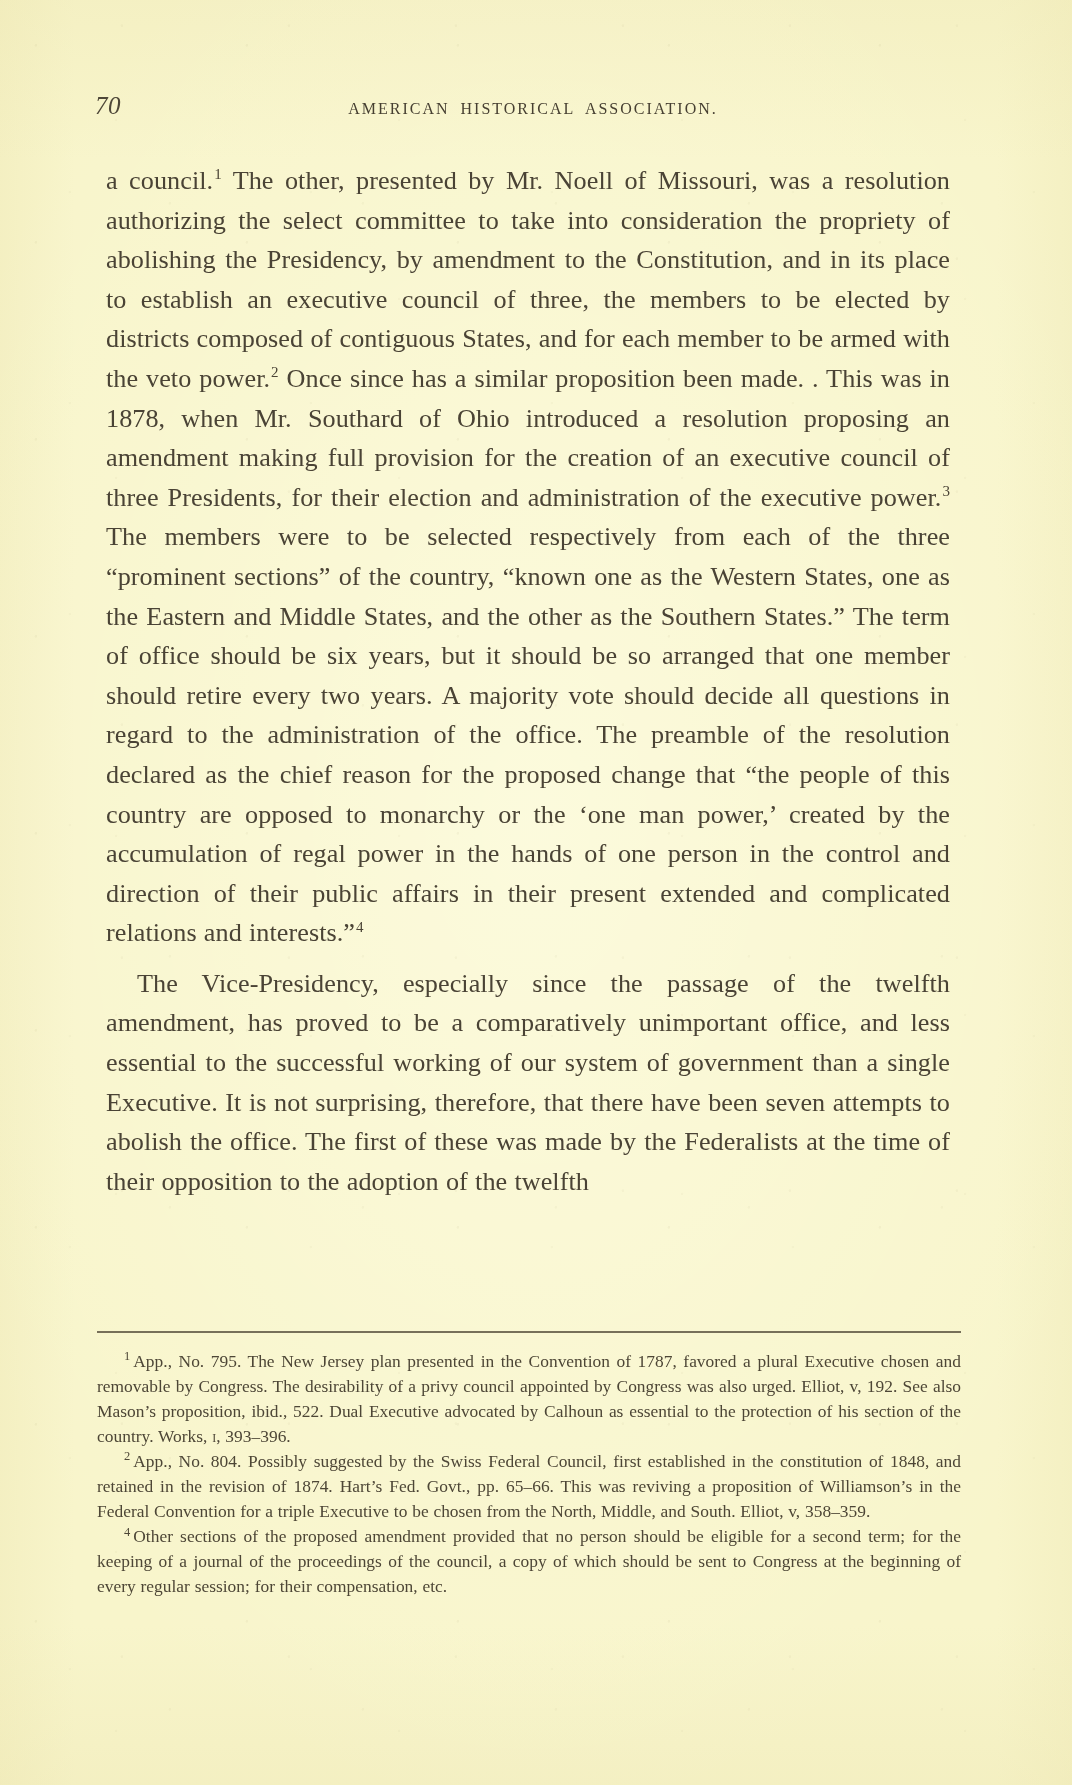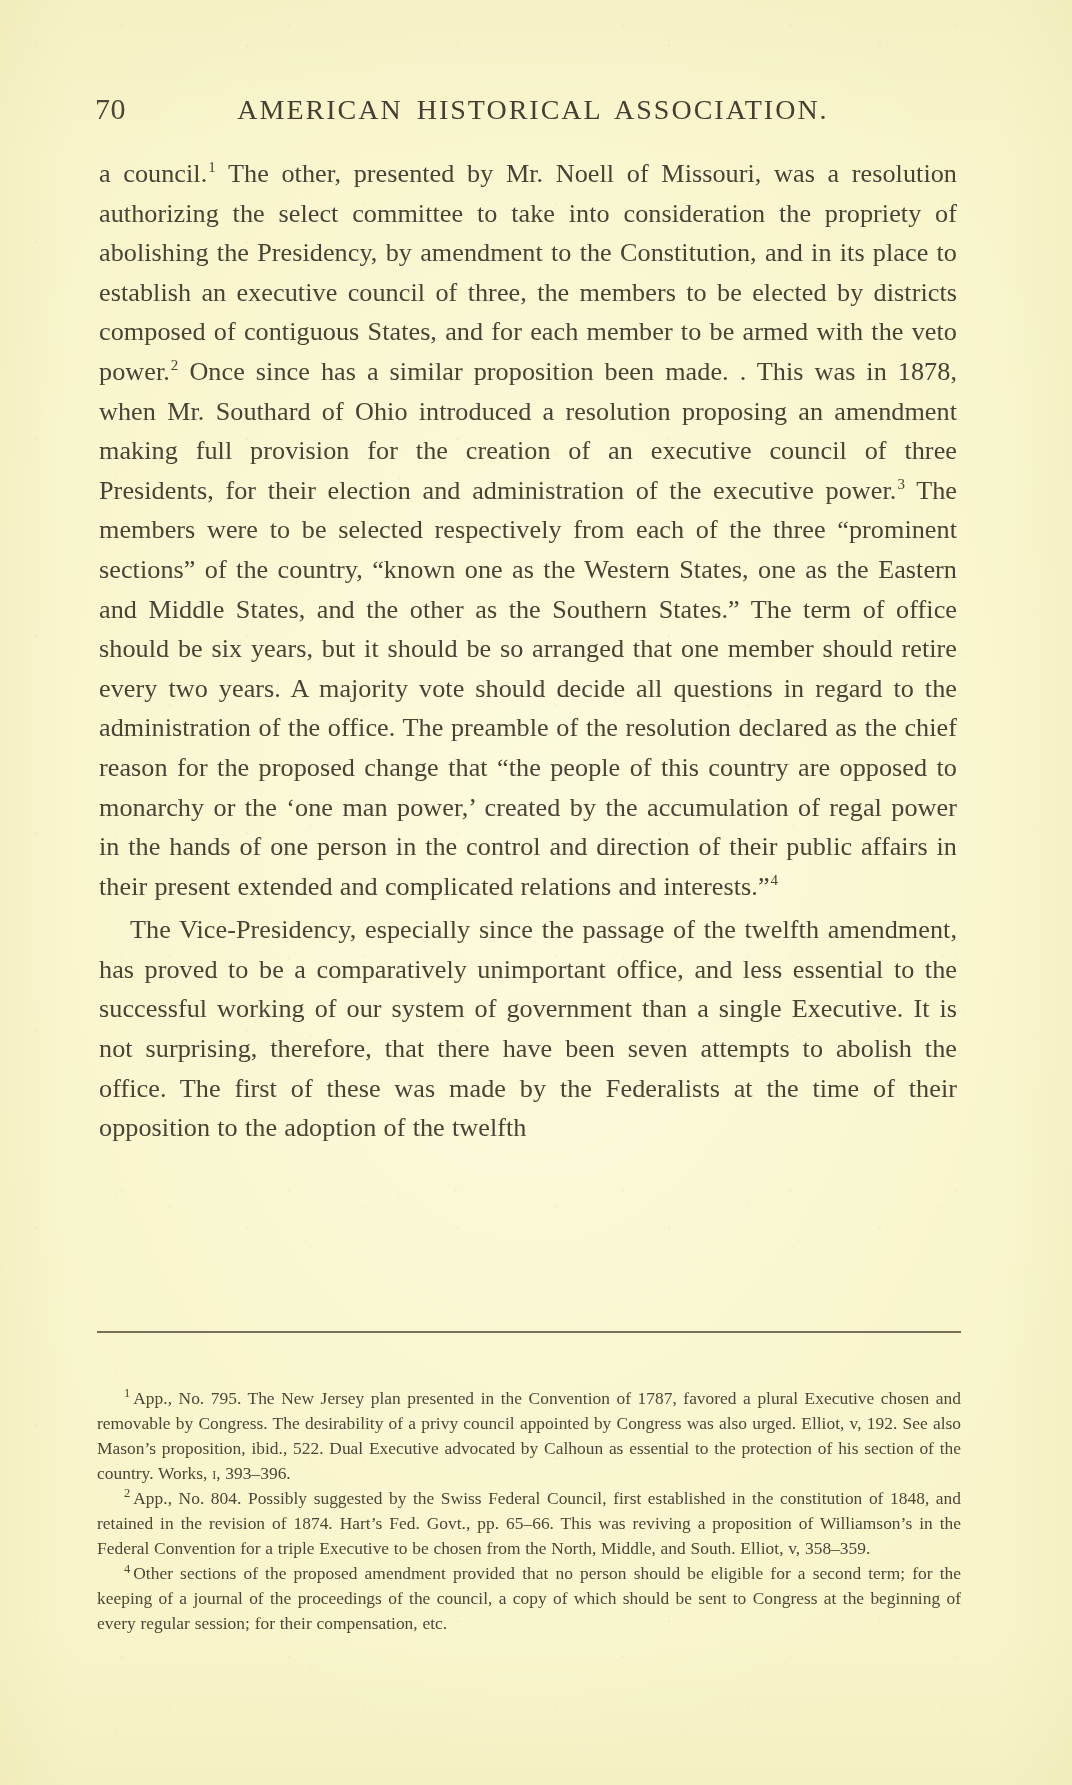--- a/index.html
+++ b/index.html
@@ -41,44 +41,45 @@
   .running-head {
     position: absolute;
     left: 95px;
     top: 92px;
     width: 866px;
     height: 34px;
     display: flex;
     align-items: baseline;
   }
   .folio {
-    font-size: 30px;
+    font-size: 25px;
     letter-spacing: 0.5px;
     color: #4e4738;
     width: 120px;
+    font-style: italic;
   }
   .head-title {
     flex: 1;
     text-align: center;
-    font-size: 28px;
+    font-size: 16px;
     letter-spacing: 2.0px;
     word-spacing: 5px;
     color: #463f31;
     padding-right: 110px;
   }
 
   
   .body-block {
     position: absolute;
     left: 95px;
     top: 150px;
     width: 866px;
   }
   .para {
-    margin: 4px;
+    margin: 11px;
     font-size: 26.2px;
     line-height: 39.6px;
     text-align: justify;
     text-align-last: left;
     color: #4a4335;
     letter-spacing: 0.05px;
     word-spacing: 0.6px;
     -webkit-hyphens: none;
     hyphens: none;
   }
@@ -103,21 +104,21 @@
     width: 864px;
     height: 0;
     border-top: 2px solid #5a523f;
     opacity: 0.82;
   }
 
   
   .footnotes {
     position: absolute;
     left: 97px;
-    top: 1386px;
+    top: 1349px;
     width: 864px;
   }
   .fnote {
     margin: 0;
     font-size: 17.4px;
     line-height: 25.05px;
     text-align: justify;
     text-align-last: left;
     text-indent: 27px;
     color: #4d4636;

